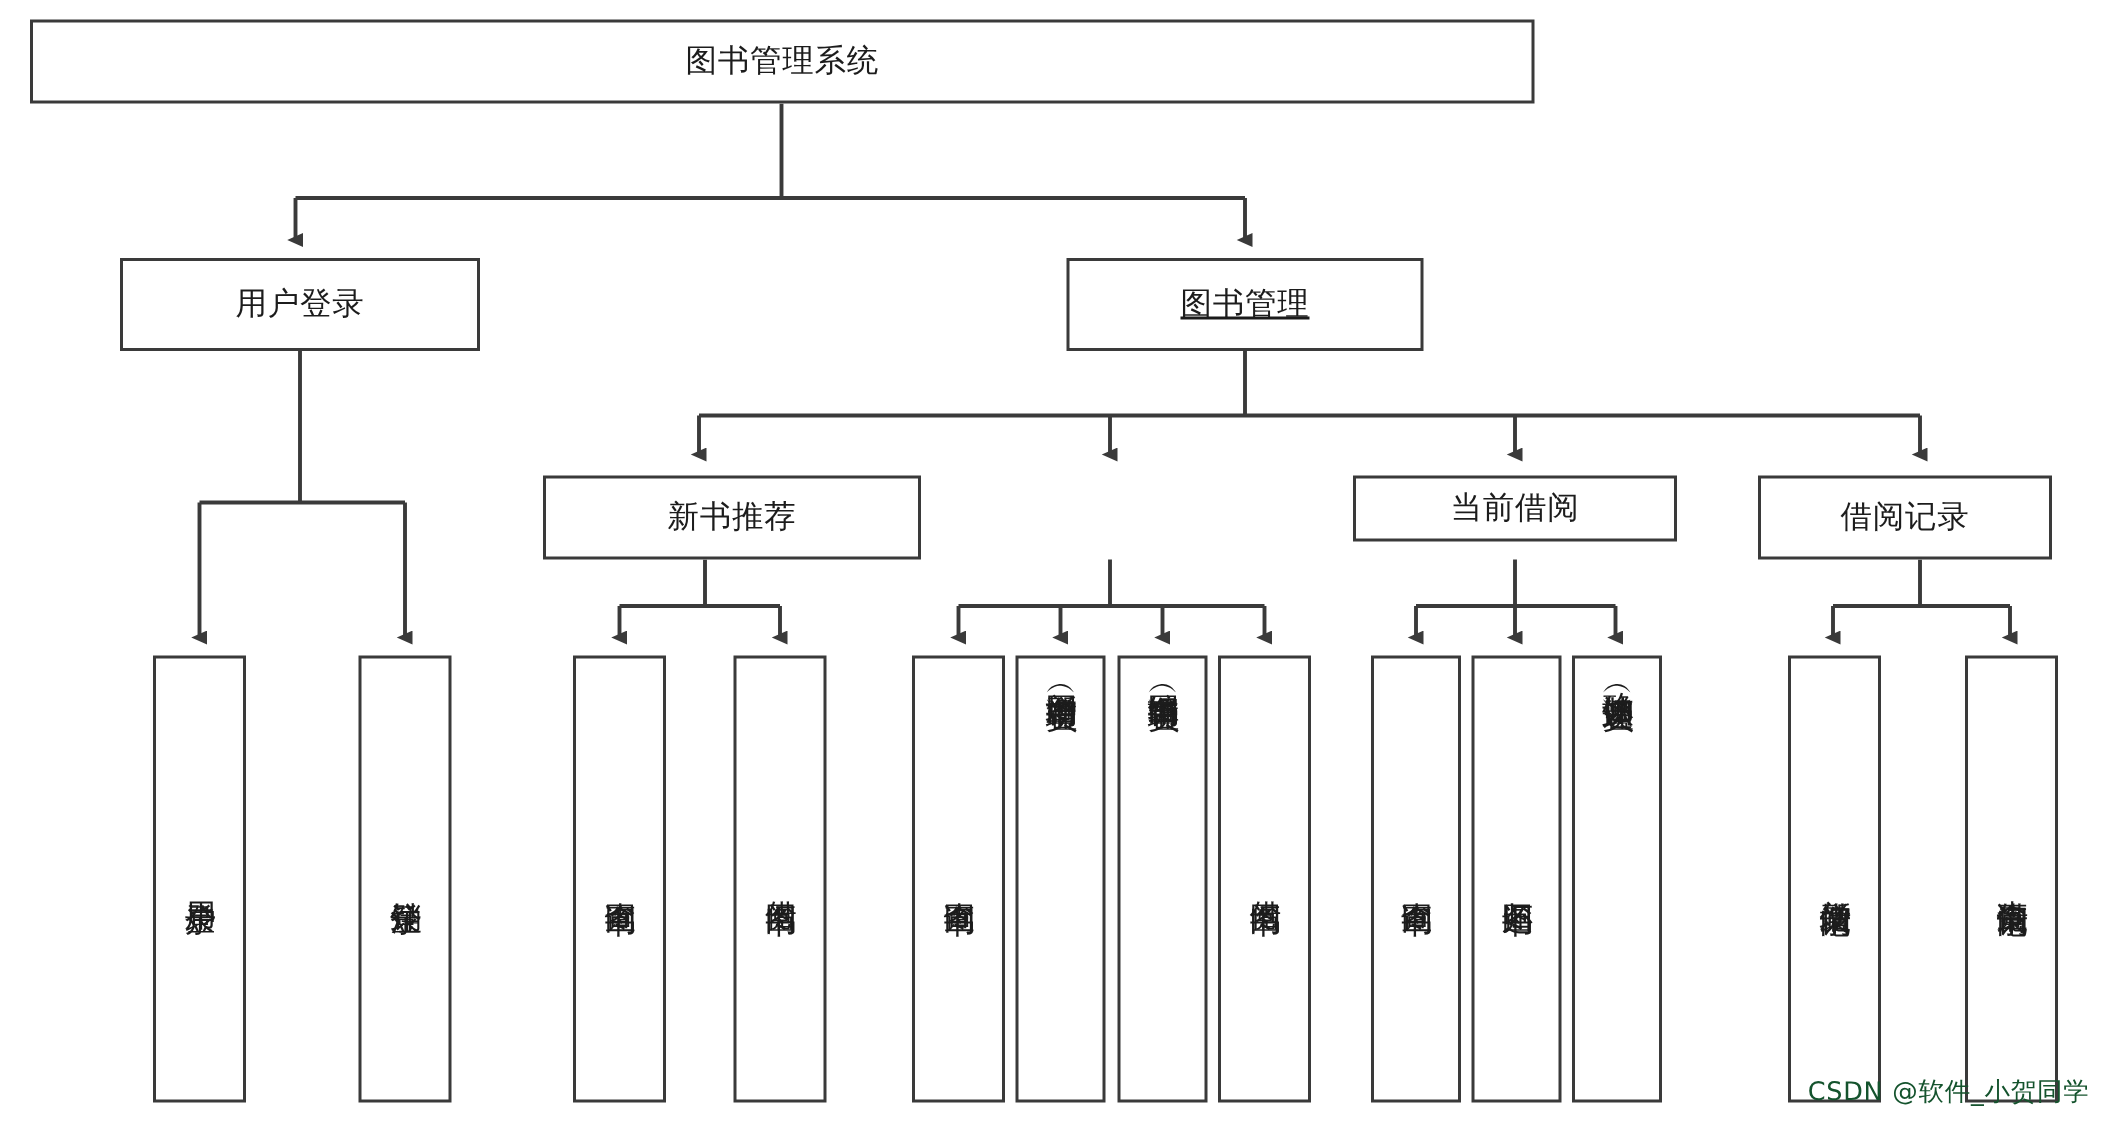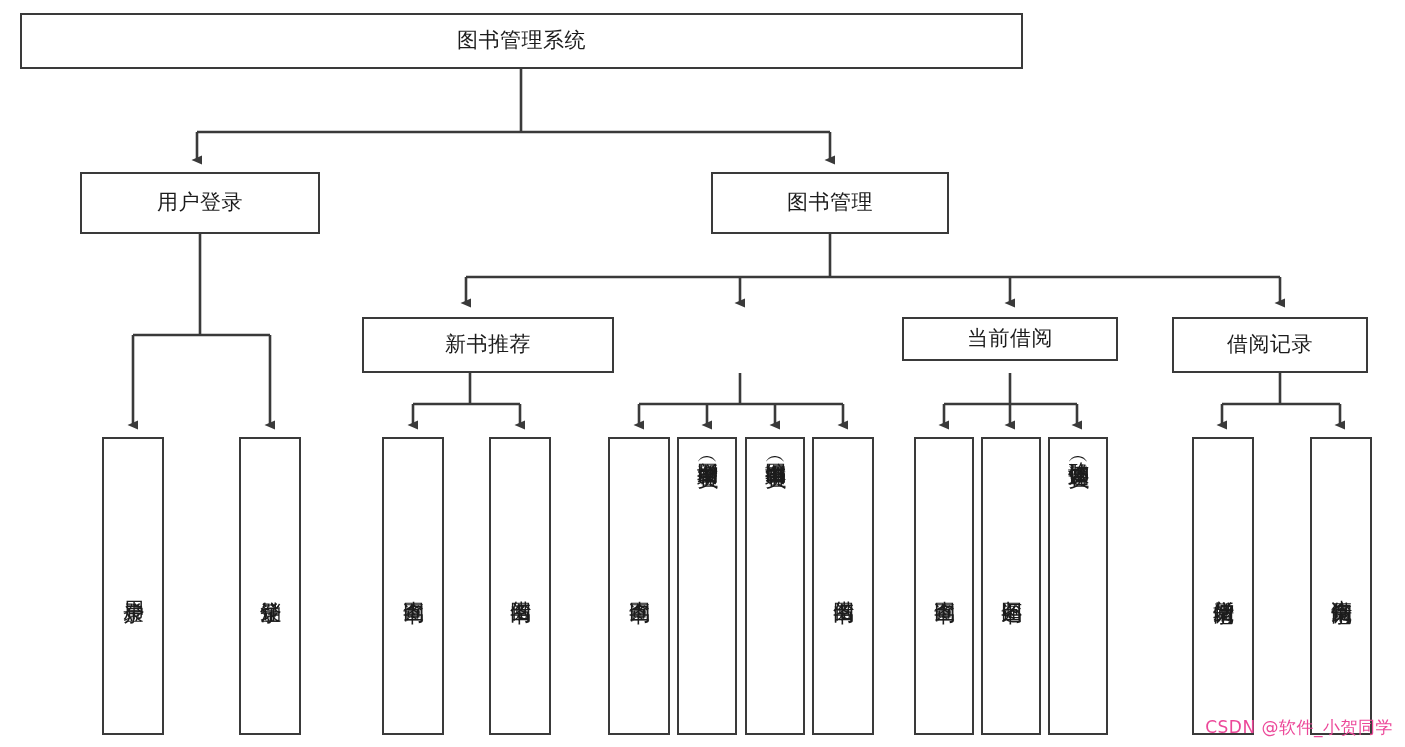--- a/index.html
+++ b/index.html
@@ -59,21 +59,21 @@
   }
   .node.vertical.centered {
     align-items: center;
     padding-top: 0;
   }
   .watermark {
     position: absolute;
     right: 12px;
     bottom: 8px;
     font-size: 17px;
-    color: #ec4899;
+    color: #14532d;
     z-index: 5;
     white-space: nowrap;
     letter-spacing: 0.5px;
   }
 </style>
 </head>
 <body>
 
 <div id="canvas">
 
@@ -128,21 +128,21 @@
   </svg>
 
   <div class="node" style="left:20px; top:13px; width:1003px; height:56px;">
     <span class="node-label">图书管理系统</span>
   </div>
 
   <div class="node" style="left:80px; top:172px; width:240px; height:62px;">
     <span class="node-label">用户登录</span>
   </div>
 
-  <div class="node" style="left:711px; top:172px; width:238px; height:62px;">
+  <div class="node" style="left:711px; top:172px; width:238px; height:62px;text-decoration:underline;">
     <span class="node-label">图书管理</span>
   </div>
 
   <div class="node" style="left:362px; top:317px; width:252px; height:56px;">
     <span class="node-label">新书推荐</span>
   </div>
 
 
   <div class="node" style="left:902px; top:317px; width:216px; height:44px;">
     <span class="node-label">当前借阅</span>

